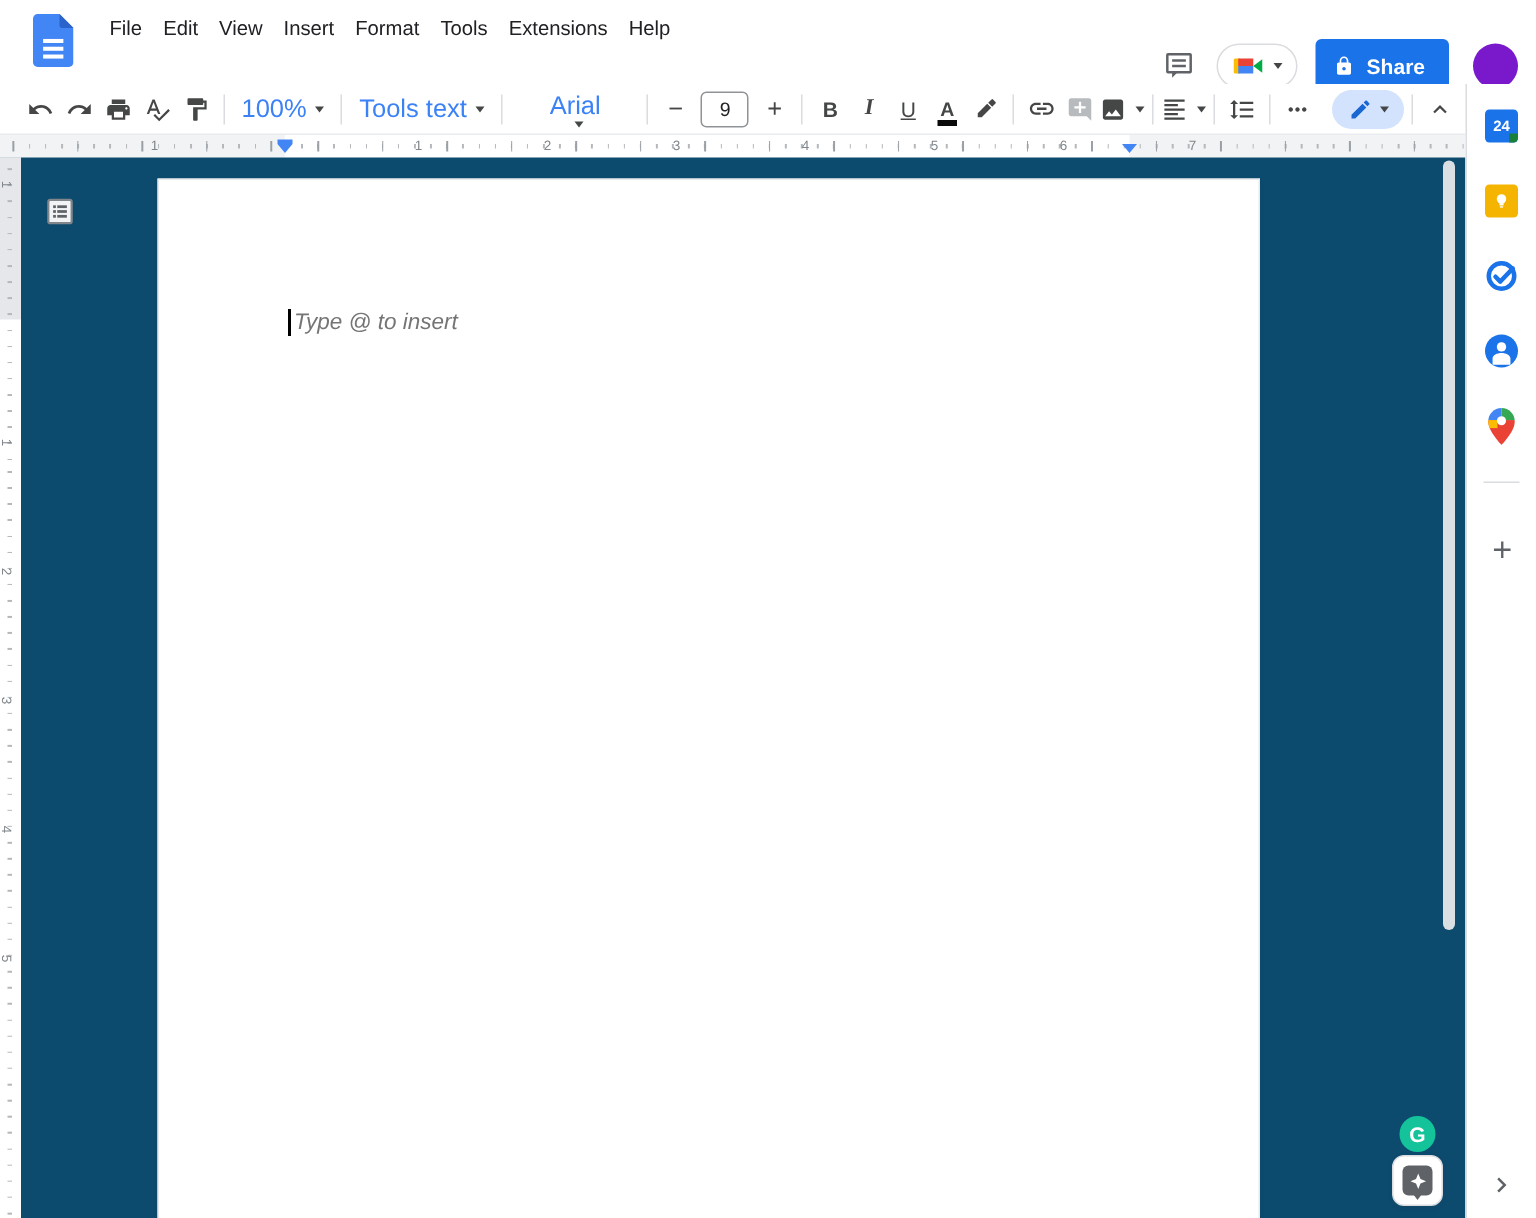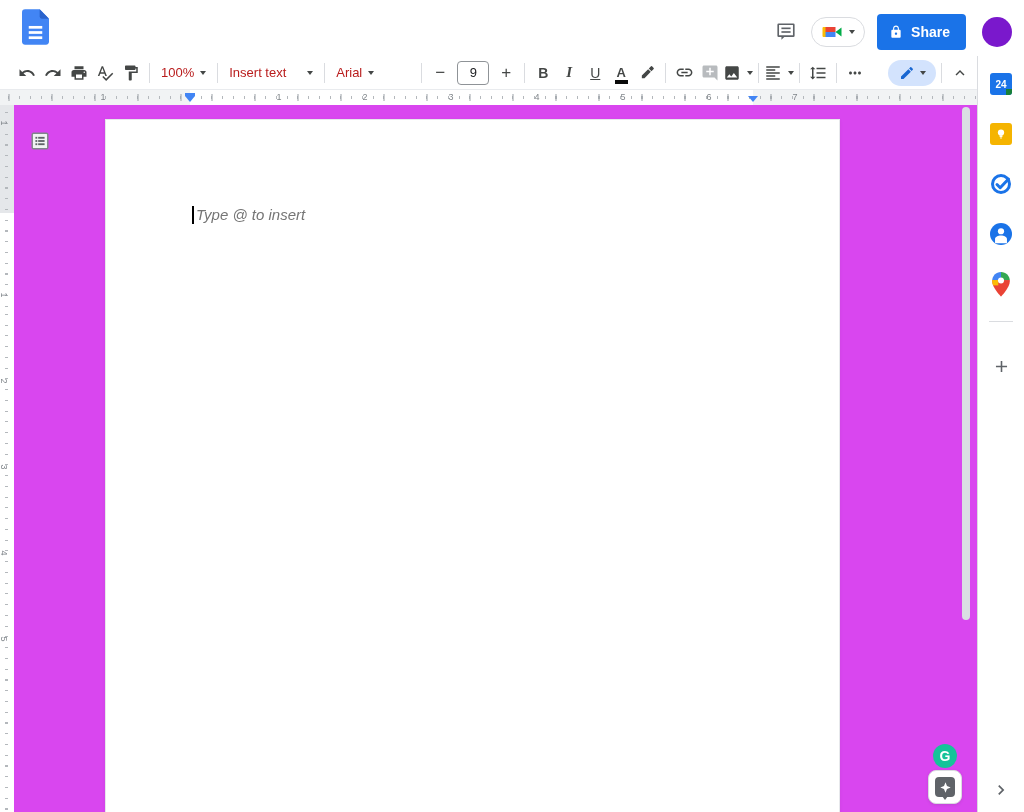--- a/index.html
+++ b/index.html
@@ -9,30 +9,30 @@
 
   
   .appbar { position:absolute; left:0; top:0; width:1024px; height:56px; background:#fff; }
   .docs-logo { position:absolute; left:22px; top:9px; cursor:pointer; }
   .title-block { position:absolute; left:64px; top:6px; }
   .title-row { display:flex; align-items:center; height:26px; }
   .doc-title { font-size:18px; color:#5f6368; letter-spacing:.2px; padding:0 4px; border:1px solid transparent; border-radius:2px; }
   .star-btn { margin-left:8px; width:22px; height:22px; display:flex; align-items:center; justify-content:center; border-radius:50%; cursor:pointer; }
   .menubar { display:flex; align-items:center; height:24px; margin-left:2px; }
   .menu-item { font-size:13.5px; color:#202124; padding:2px 7px; border:none; background:none; border-radius:4px; cursor:pointer; font-family:"Liberation Sans",sans-serif; }
-  .appbar-right { position:absolute; right:12px; top:4px; height:56px; display:flex; align-items:center; }
+  .appbar-right { position:absolute; right:12px; top:16px; height:56px; display:flex; align-items:center; }
   .iconbtn { width:38px; height:38px; border-radius:50%; display:flex; align-items:center; justify-content:center; cursor:pointer; }
   .meet-pill { height:30px; border:1px solid #dadce0; border-radius:15px; background:#fff; display:flex; align-items:center; padding:0 9px 0 10px; margin:0 12px 0 6px; cursor:pointer; }
   .share-btn { height:36px; background:#1a73e8; border:none; border-radius:4px; color:#fff; font-size:14px; font-weight:bold; display:flex; align-items:center; gap:8px; padding:0 16px 0 12px; cursor:pointer; font-family:"Liberation Sans",sans-serif; }
   .avatar { width:30px; height:30px; border-radius:50%; background:#7a18cc; margin-left:16px; cursor:pointer; }
 
   
   .toolbar { position:absolute; left:0; top:56px; width:977px; height:34px; background:#fff; border-bottom:1px solid #e9ebee; display:flex; align-items:center; padding-left:14px; }
   .tbtn { min-width:26px; height:26px; border-radius:4px; display:flex; align-items:center; justify-content:center; cursor:pointer; color:#444746; }
-  .tbtn.txt { padding:0 6px; font-size:13px; color:#b91c1c; }
+  .tbtn.txt { padding:0 6px; font-size:17px; color:#3b82f6; }
   .tdiv { width:1px; height:20px; background:#dadce0; margin:0 5px; }
   .caret { width:0; height:0; border-left:3.5px solid transparent; border-right:3.5px solid transparent; border-top:4px solid #444746; margin-left:6px; }
   .letter-b { font-weight:bold; font-size:14px; }
   .letter-i { font-style:italic; font-family:"Liberation Serif",serif; font-size:15px; font-weight:bold; }
   .letter-u { font-size:14px; text-decoration:underline; }
   .a-color { position:relative; font-size:13px; font-weight:bold; line-height:12px; }
   .a-color .bar { position:absolute; left:-2px; right:-2px; bottom:-5px; height:3.5px; background:#0a0a0a; }
   .fontsize-group { display:flex; align-items:center; margin:0 2px; }
   .size-box { width:32px; height:24px; border:1px solid #8f9397; border-radius:4px; display:flex; align-items:center; justify-content:center; font-size:13px; color:#202124; margin:0 6px; cursor:text; }
   .pm { font-size:17px; color:#444746; width:22px; height:24px; display:flex; align-items:center; justify-content:center; cursor:pointer; border-radius:4px; }
@@ -54,21 +54,21 @@
   .indent-bar { width:10px; height:3px; background:#4285f4; }
 
   .vruler { position:absolute; left:0; top:105px; width:14px; height:707px; background:#fff; z-index:3; }
   .vruler .shade { position:absolute; left:0; top:0; width:14px; height:108px; background:#e5e7ea; }
   .vruler .ticks { position:absolute; top:0; bottom:0; left:5px; width:3px;
     background-image:repeating-linear-gradient(to bottom,#b4b8bc 0 1px,transparent 1px 10.75px);
     background-position-y:209px; }
   .vnum { position:absolute; left:1px; transform:translateY(-50%) rotate(90deg); font-size:9px; color:#80868b; line-height:11px; }
 
   
-  .canvas { position:absolute; left:0; top:105px; width:977px; height:707px; background:#d946ef;padding-left:24px; }
+  .canvas { position:absolute; left:0; top:105px; width:977px; height:707px; background:#0c4a6e;padding-left:24px; }
   .page { position:absolute; left:105px; top:14px; width:735px; height:760px; background:#fff; border:1px solid #e6e8eb; box-shadow:0 1px 3px rgba(60,64,67,.08); }
   .outline-btn { position:absolute; left:26px; top:22px; width:28px; height:28px; display:flex; align-items:center; justify-content:center; border-radius:4px; cursor:pointer; }
   .cursor-caret { position:absolute; left:86px; top:86px; width:1.5px; height:18px; background:#000; }
   .placeholder { position:absolute; left:90px; top:86px; font-style:italic; font-size:15px; color:#757575; white-space:nowrap; }
   .vscroll { position:absolute; left:962px; top:2px; width:8px; height:513px; background:#dadfe3; border-radius:4px; cursor:pointer; }
 
   .grammarly { position:absolute; left:933px; top:639px; width:24px; height:24px; border-radius:50%; background:#15c39a; display:flex; align-items:center; justify-content:center; color:#fff; font-weight:bold; font-size:14px; cursor:pointer; }
   .explore-btn { position:absolute; left:928px; top:665px; width:34px; height:34px; background:#fff; border:1px solid #dadce0; border-radius:8px; box-shadow:0 1px 3px rgba(60,64,67,.15); display:flex; align-items:center; justify-content:center; cursor:pointer; }
   .explore-inner { width:20px; height:20px; background:#5f6368; border-radius:4px; position:relative; display:flex; align-items:center; justify-content:center; }
   .explore-inner::after { content:""; position:absolute; bottom:-3px; left:7px; width:0; height:0; border-left:3px solid transparent; border-right:3px solid transparent; border-top:4px solid #5f6368; }
@@ -90,20 +90,31 @@
   <div class="docs-logo">
     <svg width="27" height="36" viewBox="0 0 26 34">
       <path d="M3 0 h14 l9 9 v22 a3 3 0 0 1 -3 3 H3 a3 3 0 0 1 -3 -3 V3 a3 3 0 0 1 3 -3 z" fill="#4285f4"></path>
       <path d="M17 0 l9 9 h-7 a2 2 0 0 1 -2 -2 z" fill="#2a63cc"></path>
       <rect x="6.5" y="16" width="13" height="2.6" fill="#fff"></rect>
       <rect x="6.5" y="21" width="13" height="2.6" fill="#fff"></rect>
       <rect x="6.5" y="26" width="13" height="2.6" fill="#fff"></rect>
     </svg>
   </div>
   <div class="title-block">
+    <nav class="menubar">
+
+    <button class="menu-item">File</button>
+        <button class="menu-item">Edit</button>
+        <button class="menu-item">View</button>
+        <button class="menu-item">Insert</button>
+        <button class="menu-item">Format</button>
+        <button class="menu-item">Tools</button>
+        <button class="menu-item">Extensions</button>
+        <button class="menu-item">Help</button>
+      </nav>
   </div>
   <div class="appbar-right">
     <span class="iconbtn">
       <svg width="22" height="22" viewBox="0 0 24 24" fill="none" stroke="#5f6368" stroke-width="1.8">
         <rect x="3.5" y="3.5" width="17" height="13" rx="0.5"></rect>
         <line x1="7" y1="8" x2="17" y2="8"></line>
         <line x1="7" y1="12" x2="17" y2="12"></line>
         <path d="M7 16.5 v4 l4 -4" fill="#5f6368" stroke="none"></path>
       </svg>
     </span>
@@ -152,25 +163,25 @@
         <path d="M18 4V3c0-.55-.45-1-1-1H5c-.55 0-1 .45-1 1v4c0 .55.45 1 1 1h12c.55 0 1-.45 1-1V6h1v4H9v11c0 .55.45 1 1 1h2c.55 0 1-.45 1-1v-9h8V4h-3z"></path>
       </svg>
   </span>
   <span class="tdiv"></span>
   <span class="tbtn txt">
     <span>100%</span>
     <span class="caret"></span>
   </span>
   <span class="tdiv"></span>
   <span class="tbtn txt" style="min-width:96px; justify-content:space-between;">
-    <span>Insert text</span>
-    <span class="caret"></span>
-  </span>
-  <span class="tdiv"></span>
-  <span class="tbtn txt" style="min-width:86px; justify-content:flex-start;">
+    <span>Tools text</span>
+    <span class="caret"></span>
+  </span>
+  <span class="tdiv"></span>
+  <span class="tbtn txt" style="min-width:86px; justify-content:center;flex-direction:column;">
     <span>Arial</span>
     <span class="caret"></span>
   </span>
   <span class="tdiv"></span>
   <span class="fontsize-group">
     <span class="pm">−</span>
     <span class="size-box">9</span>
     <span class="pm">+</span>
   </span>
   <span class="tdiv"></span>

